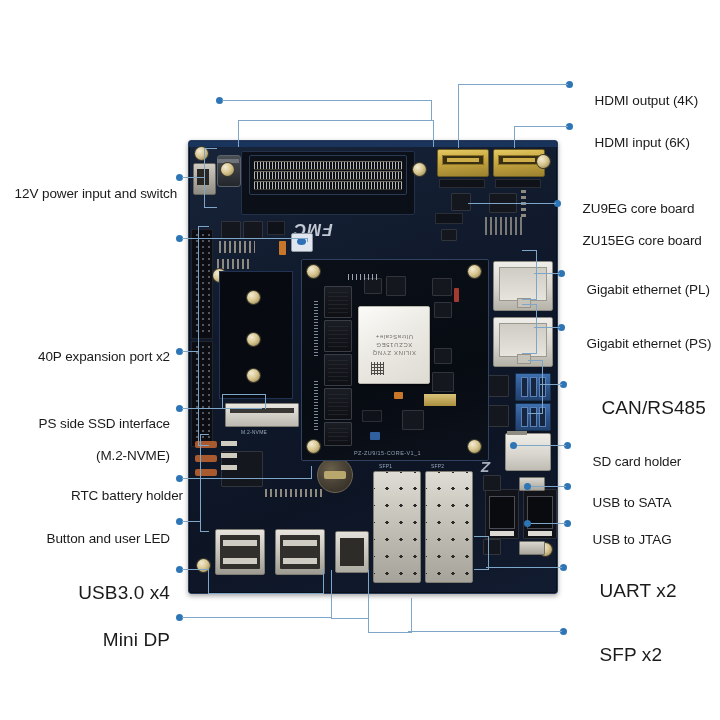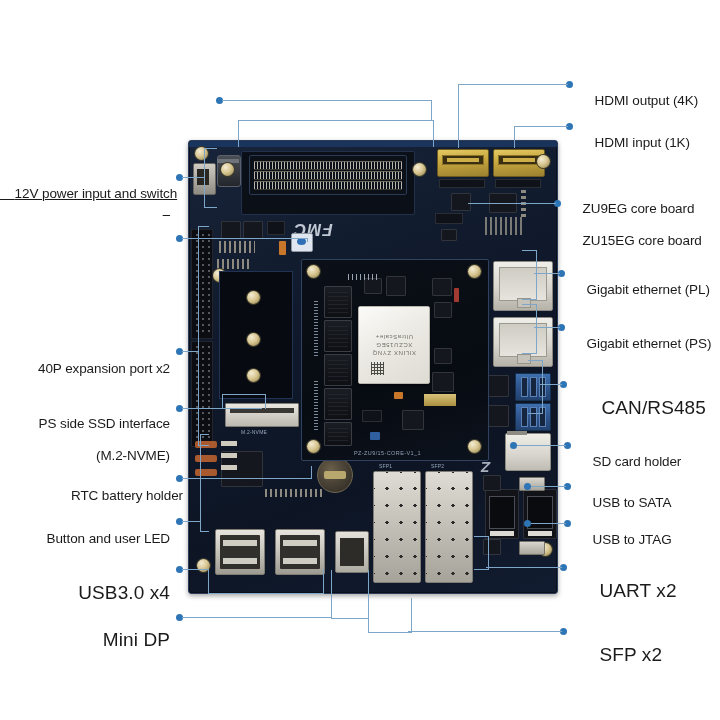--- a/index.html
+++ b/index.html
@@ -493,32 +493,32 @@
     </div>
 
   </div>
 
   <div class="dot" style="left:216px;top:97px;"></div>
   <div class="ln lnh" style="left:222px;top:100px;width:210px;"></div>
   <div class="ln lnv" style="left:431px;top:100px;height:20px;"></div>
 
   <div class="brkU" style="left:238px;top:120px;width:194px;height:26px;border-color:#7ea6c8;"></div>
 
-  <div class="lbl r" style="left:0px;top:170px;width:170px;text-decoration:underline;">
+  <div class="lbl r" style="left:0px;top:170px;width:170px;">
     <span>12V power input and switch</span>
   </div>
   <div class="dot" style="left:176px;top:174px;"></div>
   <div class="ln lnh" style="left:182px;top:177px;width:22px;"></div>
   <div class="brkL" style="left:204px;top:148px;width:12px;height:58px;"></div>
 
   <div class="dot" style="left:176px;top:235px;"></div>
   <div class="ln lnh" style="left:182px;top:238px;width:126px;"></div>
   <div class="ln lnv" style="left:307px;top:238px;height:4px;"></div>
 
-  <div class="lbl r" style="left:5px;top:345px;width:165px;">
+  <div class="lbl r" style="left:5px;top:333px;width:165px;">
     <span>40P expansion port x2</span>
   </div>
   <div class="dot" style="left:176px;top:348px;"></div>
   <div class="ln lnh" style="left:182px;top:351px;width:16px;"></div>
   <div class="brkL" style="left:198px;top:226px;width:10px;height:218px;"></div>
 
   <div class="lbl r" style="left:20px;top:400px;width:150px;">
     <span>PS side SSD interface</span><br>
     <span>(M.2-NVME)</span>
   </div>
@@ -556,21 +556,21 @@
   <div class="brk" style="left:331px;top:570px;width:36px;height:48px;"></div>
 
   <div class="lbl l" style="left:580px;top:77px;width:160px;">
     <span>HDMI output (4K)</span>
   </div>
   <div class="dot" style="left:566px;top:81px;"></div>
   <div class="ln lnh" style="left:458px;top:84px;width:110px;"></div>
   <div class="ln lnv" style="left:458px;top:84px;height:64px;"></div>
 
   <div class="lbl l" style="left:580px;top:119px;width:160px;">
-    <span>HDMI input (1K)</span>
+    <span>HDMI input (6K)</span>
   </div>
   <div class="dot" style="left:566px;top:123px;"></div>
   <div class="ln lnh" style="left:514px;top:126px;width:54px;"></div>
   <div class="ln lnv" style="left:514px;top:126px;height:22px;"></div>
 
   <div class="lbl l" style="left:568px;top:185px;width:160px;">
     <span>ZU9EG core board</span><br>
     <span>ZU15EG core board</span>
   </div>
   <div class="dot" style="left:554px;top:200px;"></div>

